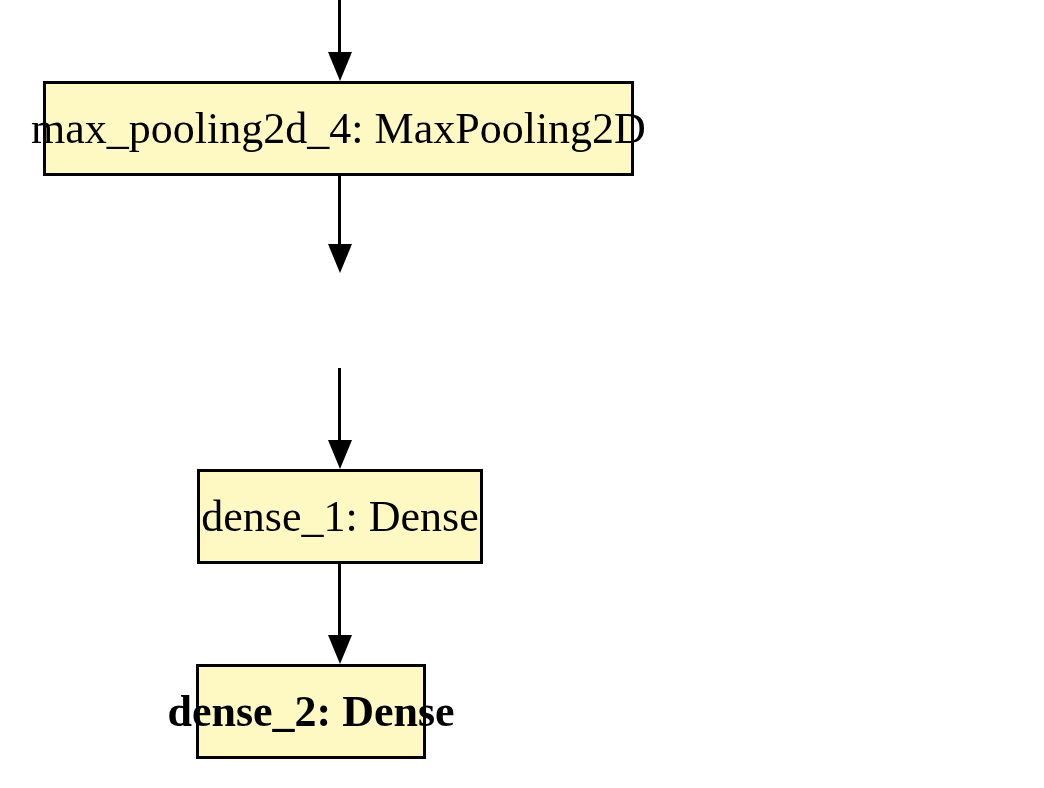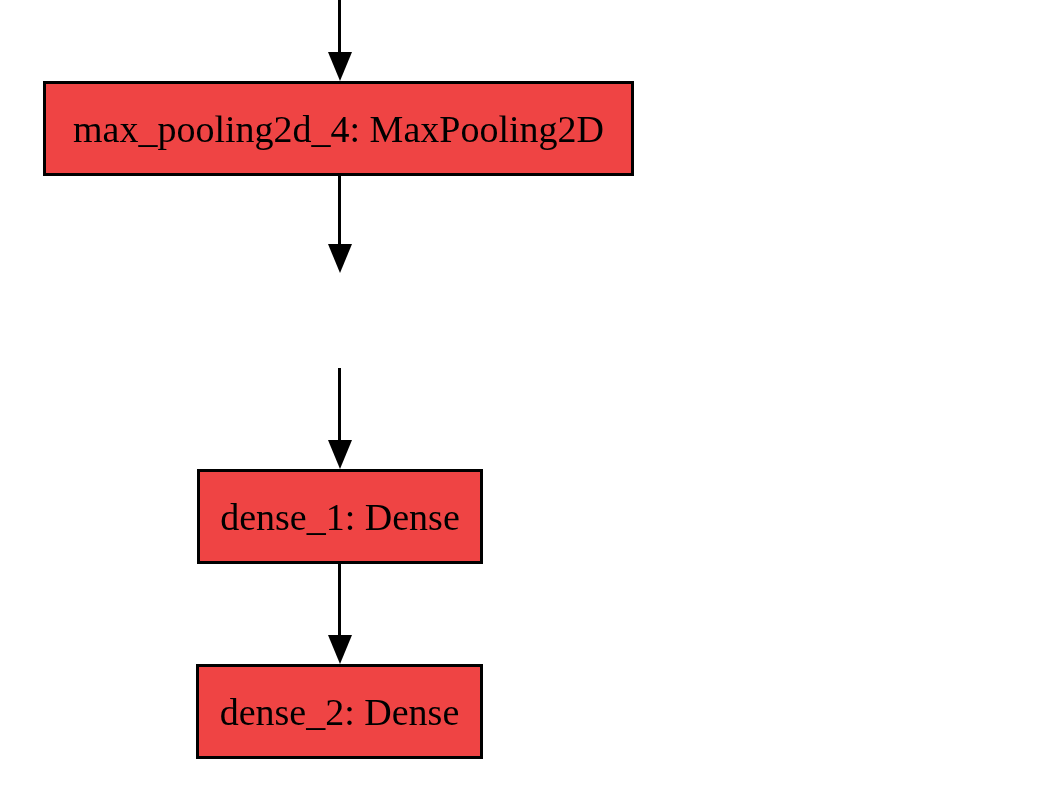--- a/index.html
+++ b/index.html
@@ -12,33 +12,33 @@
     width: 1044px;
     height: 788px;
     background: #ffffff;
     overflow: hidden;
     font-family: "Liberation Serif", "DejaVu Serif", serif;
   }
   .node {
     position: absolute;
     box-sizing: border-box;
     border: 3px solid #000000;
-    background: #ef4444;
+    background: #fef9c3;
     color: #000000;
     display: flex;
     align-items: center;
     justify-content: center;
-    font-size: 38px;
+    font-size: 44px;
     line-height: 1;
     white-space: nowrap;
   }
   #node-0 { left: 43px;  top: 81px;  width: 591px; height: 95px; }
   #node-1 { left: 188px; top: 273px; width: 303px; height: 95px; }
   #node-2 { left: 197px; top: 469px; width: 286px; height: 95px; text-align: center; }
-  #node-3 { left: 196px; top: 664px; width: 287px; height: 95px; }
+  #node-3 { left: 196px; top: 664px; width: 230px; height: 95px; font-weight: bold; }
 
   .edge-line {
     position: absolute;
     left: 338px;
     width: 3px;
     background: #000000;
   }
   #edge-line-0 { top: 0px;   height: 54px; }
   #edge-line-1 { top: 176px; height: 70px; }
   #edge-line-2 { top: 368px; height: 74px; }

